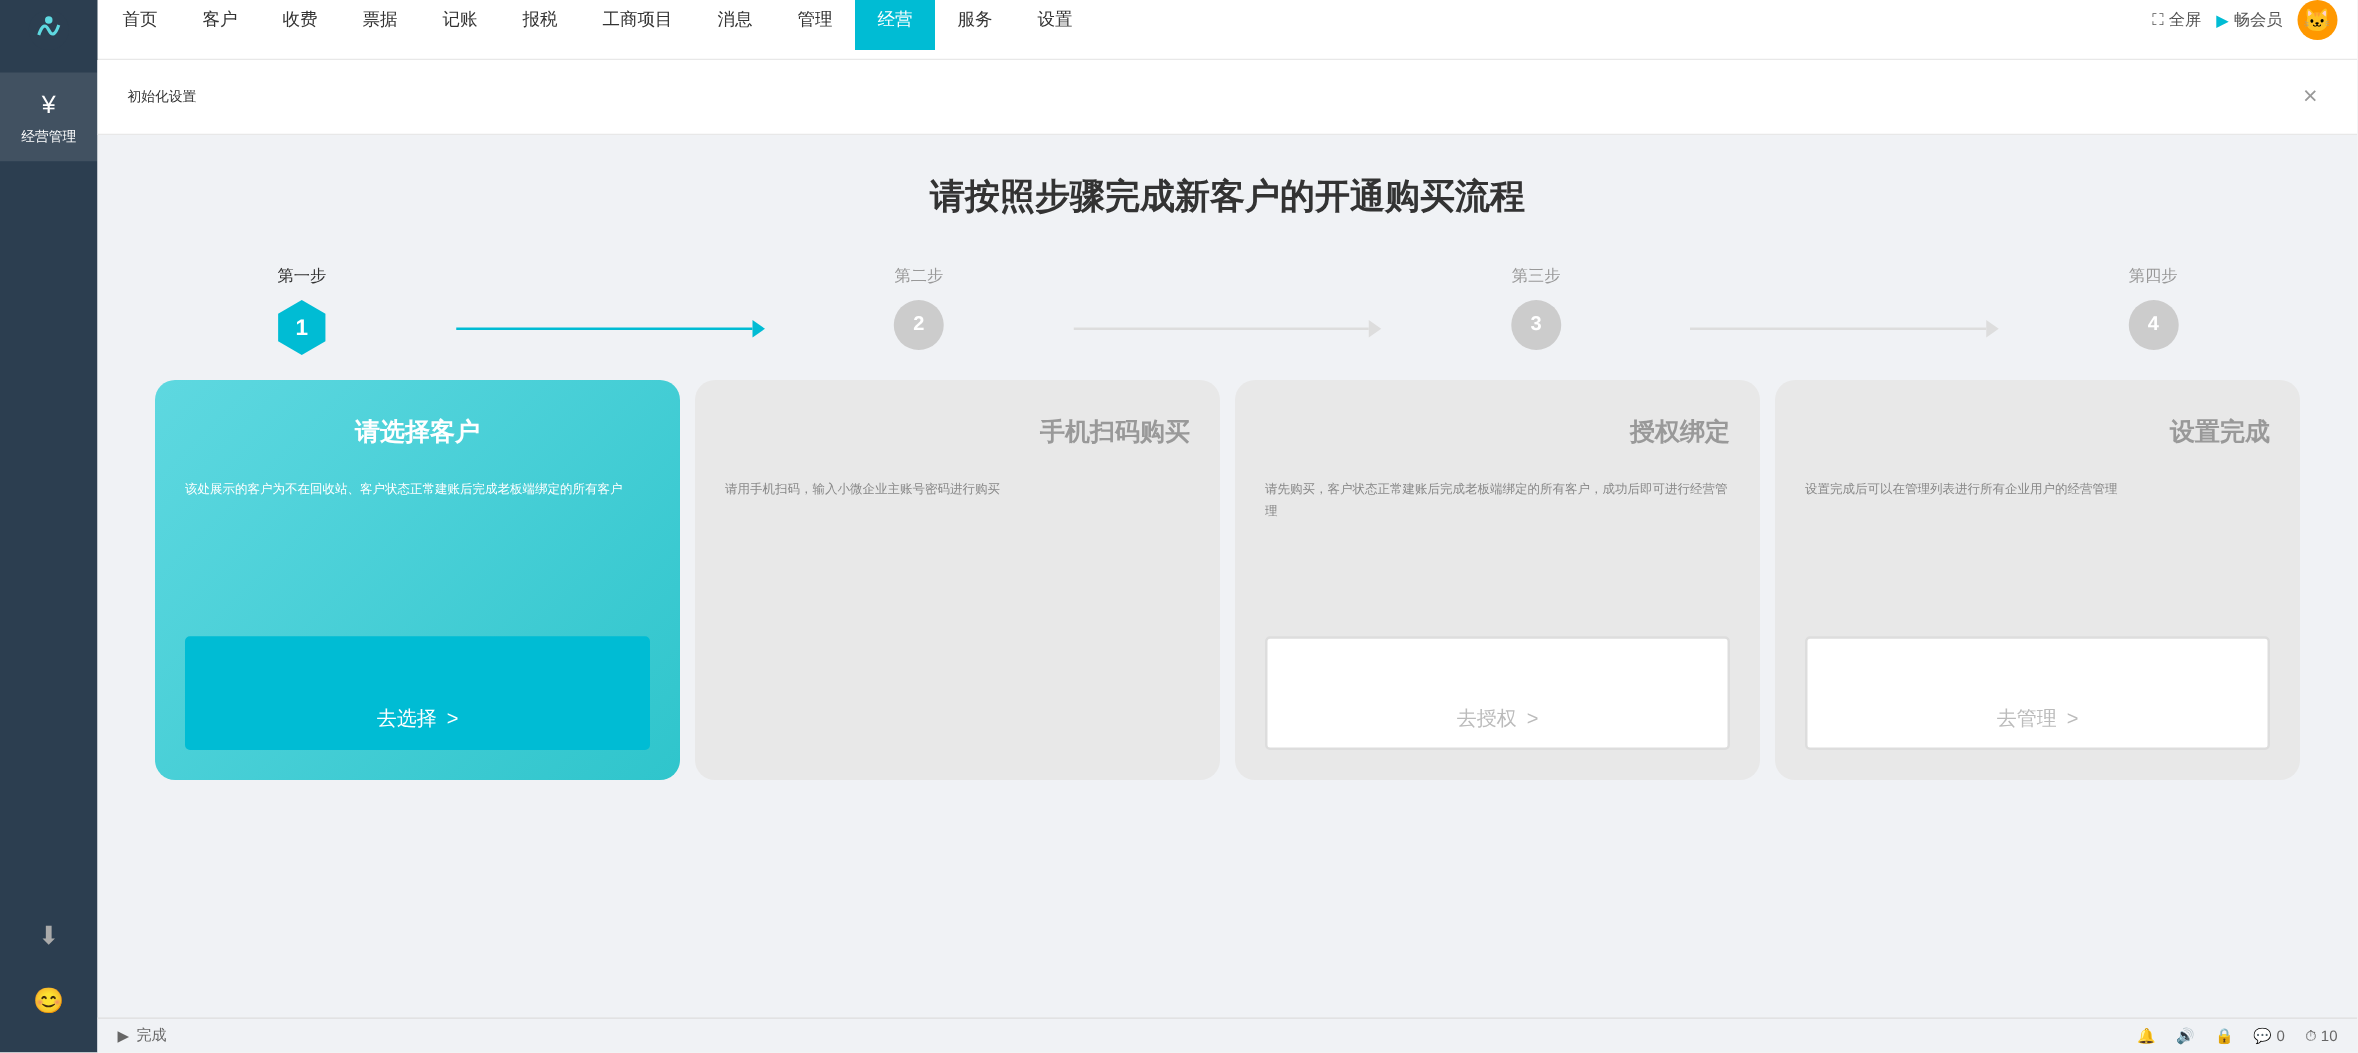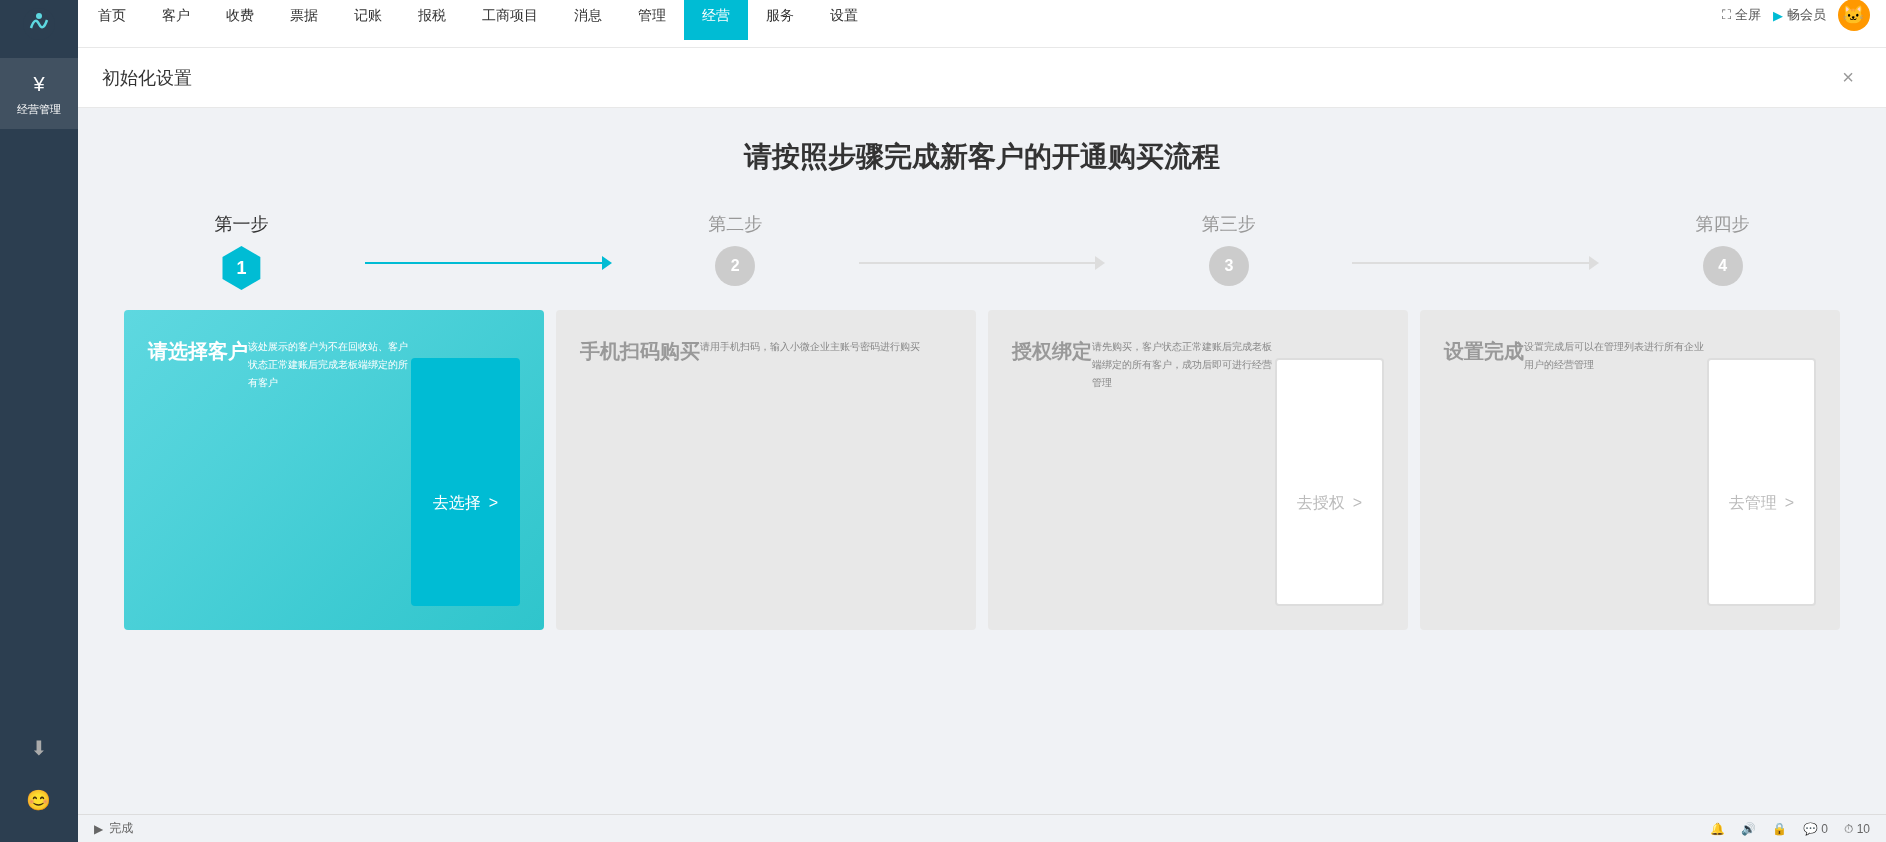--- a/index.html
+++ b/index.html
@@ -3,21 +3,21 @@
   <meta charset="utf-8">
   <style>
     * { box-sizing: border-box; margin: 0; padding: 0; }
     body { font-family: 'Microsoft YaHei', 'PingFang SC', sans-serif; background: #f5f5f5; width: 1886px; height: 842px; overflow: hidden; display: flex; flex-direction: column; }
 
     
     .top-nav {
       background: #fff;
       height: 48px;
       display: flex;
-      align-items: flex-end;
+      align-items: flex-start;
       border-bottom: 1px solid #e8e8e8;
       padding: 0 0 16px 80px;
       flex-shrink: 0;
       position: relative;
       gap: 40px;
     }
     .top-nav-logo {
       position: absolute;
       left: 0;
       top: 0;
@@ -137,21 +137,21 @@
     .page-header {
       background: #fff;
       padding: 14px 24px;
       display: flex;
       align-items: center;
       justify-content: space-between;
       border-bottom: 1px solid #e8e8e8;
       flex-shrink: 0;
     }
     .page-title {
-      font-size: 18px;
+      font-size: 11px;
       color: #333;
     }
     .close-btn {
       font-size: 20px;
       color: #999;
       cursor: pointer;
       padding: 4px 8px;
     }
 
     
@@ -177,21 +177,21 @@
       position: relative;
     }
     .step-wrapper {
       flex: 1;
       display: flex;
       flex-direction: column;
       align-items: center;
       position: relative;
     }
     .step-label {
-      font-size: 18px;
+      font-size: 13px;
       color: #999;
       margin-bottom: 10px;
     }
     .step-label.active {
       color: #333;
     }
     .step-circle {
       width: 40px;
       height: 40px;
       border-radius: 50%;
@@ -226,24 +226,24 @@
     }
 
     
     .cards-container {
       display: flex;
       gap: 0;
     }
     .step-card {
       flex: 1;
       background: #fff;
-      border-radius: 4px;
+      border-radius: 16px;
       padding: 28px 24px 24px;
       display: flex;
-      flex-direction: row;
+      flex-direction: column;
       min-height: 320px;
       margin: 0 6px;
       position: relative;
     }
     .step-card.active {
       background: linear-gradient(135deg, #5ed8e0, #2fc5cc);
     }
     .step-card.inactive {
       background: #e8e8e8;
     }

